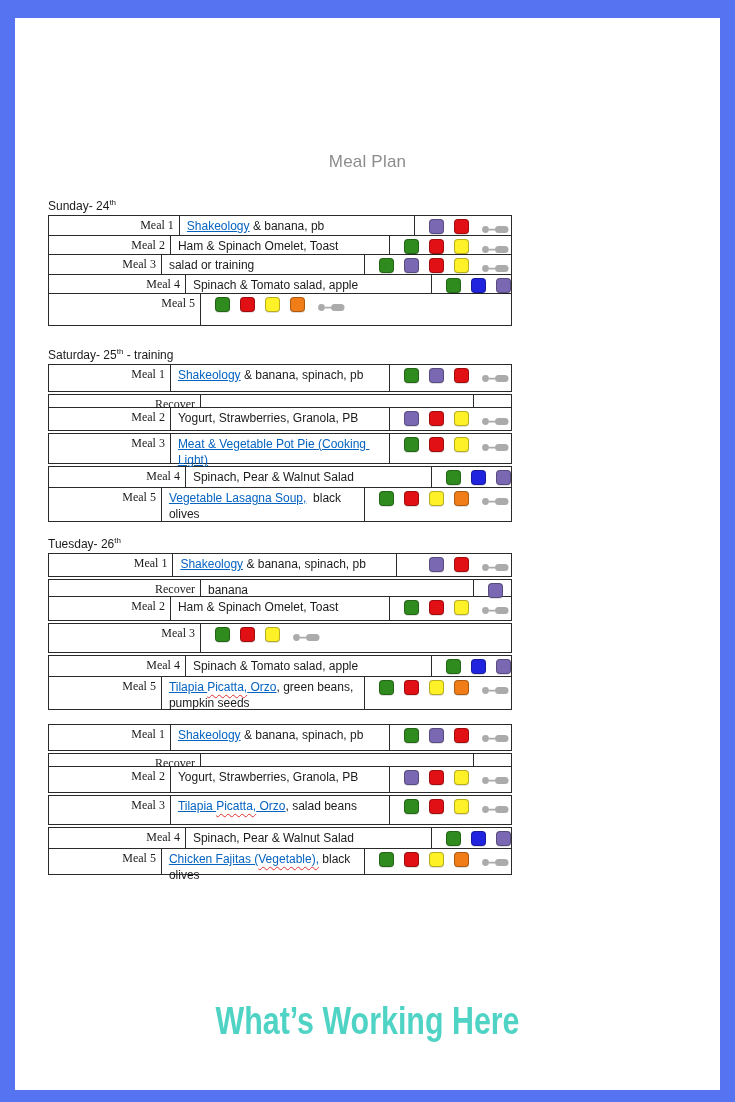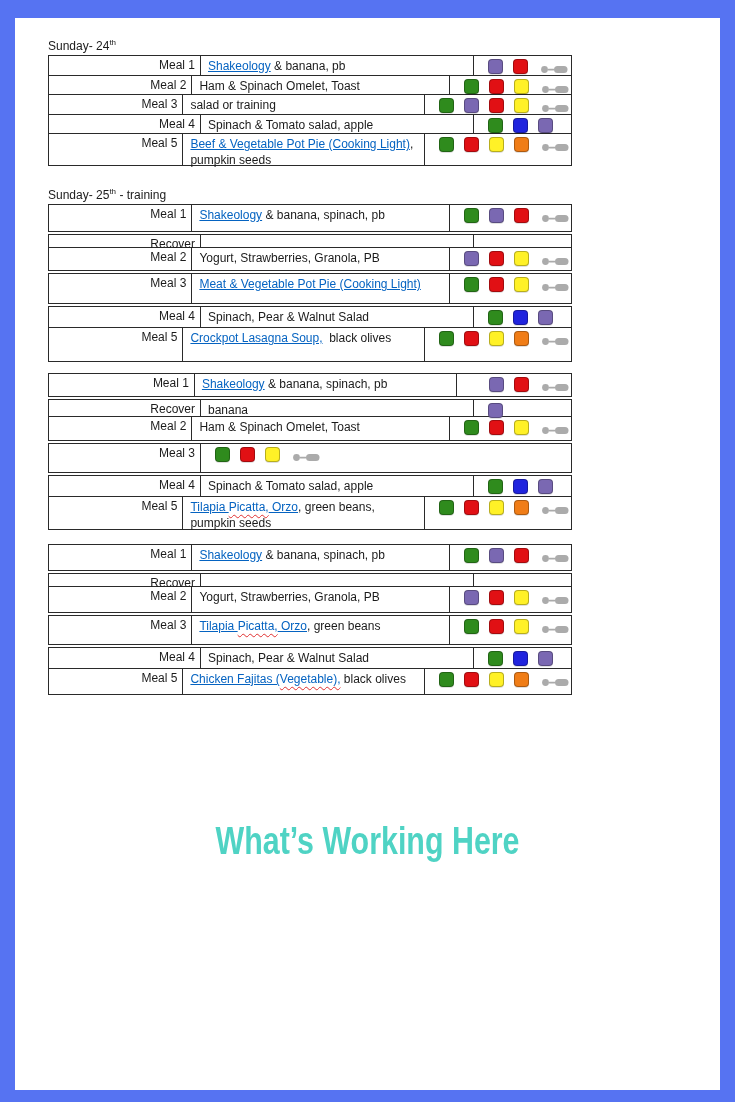--- a/index.html
+++ b/index.html
@@ -17,21 +17,21 @@
     position:relative;
   }
   .title{
     margin:134px 0 0 0;
     text-align:center;
     font-size:17px;
     font-weight:400;
     color:var(--title-color,#8C8C8C);
     letter-spacing:.2px;
   }
-  .days{margin:18px 0 0 33px;width:524px;}
+  .days{margin:24px 0 0 33px;width:464px;}
   .day{margin-top:19px;}
   .day:first-child{margin-top:0;}
   .day.m-tue{margin-top:12px;}
   .day.m-wed{margin-top:15px;}
   .day-header{
     font-size:12px;color:#1b1b1b;margin:0 0 3px 0;line-height:13px;
   }
   .day-header sup{font-size:8px;}
   .trow{
     display:flex;
@@ -40,21 +40,21 @@
     box-sizing:border-box;
     background:#fff;
   }
   .trow.gap{margin-top:2px;}
   .c1,.c2,.c3{box-sizing:border-box;overflow:visible;}
   .c1{
     width:152px;
     border-right:1px solid #2a2a2a;
     text-align:right;
     padding:2px 5px 0 0;
-    font-size:12px;color:#1b1b1b;line-height:15px;
+    font-size:12px;color:#1b1b1b;line-height:15px;font-family:Liberation Serif, serif;
   }
   .c2{
     width:273px;
     border-right:1px solid #2a2a2a;
     padding:2px 4px 0 7px;
     font-size:12px;color:#1b1b1b;line-height:16px;
     white-space:pre-wrap;
   }
   .c3{
     flex:1;
@@ -88,20 +88,21 @@
     color:var(--footer-color,#4FD3C4);
     transform:scaleX(.8);
     letter-spacing:0;
     white-space:nowrap;
   }
 </style>
 </head>
 <body style="--page-border: #5673F2;">
 
 <div class="page">
+  <h1 class="title">Meal Plan</h1>
   <div class="days">
       <section class="day m-sun">
         <div class="day-header"><span>Sunday- 24</span><sup>th</sup><span></span></div>
         <div class="day-table">
           <div class="trow" style="height: 21px;">
             <div class="c1">Meal 1</div>
             <div class="c2"><a class="meal-link">Shakeology</a><span> &amp; banana, pb</span></div>
             <div class="c3">
               <span class="sq" style="background: rgb(122, 104, 178);"></span>
               <span class="sq" style="background: rgb(225, 16, 20);"></span>
@@ -145,37 +146,36 @@
             <div class="c1">Meal 4</div>
             <div class="c2"><span>Spinach &amp; Tomato salad, apple</span></div>
             <div class="c3">
               <span class="sq" style="background: rgb(47, 139, 29);"></span>
               <span class="sq" style="background: rgb(32, 36, 222);"></span>
               <span class="sq" style="background: rgb(122, 104, 178);"></span>
             </div>
           </div>
           <div class="trow" style="height: 33px;">
             <div class="c1">Meal 5</div>
-            <div class="c2"><a class="meal-link">Beef &amp; Vegetable Pot Pie (Cooking Light)</a><span>, pumpkin seeds</span></div>
             <div class="c3">
               <span class="sq" style="background: rgb(47, 139, 29);"></span>
               <span class="sq" style="background: rgb(225, 16, 20);"></span>
               <span class="sq" style="background: rgb(255, 241, 39);"></span>
               <span class="sq" style="background: rgb(240, 125, 23);"></span>
               <span class="spoon"><svg width="30" height="13" viewBox="0 0 30 13">
                   <circle cx="4.5" cy="6.5" r="3.4" fill="#ABABAB"></circle>
                   <rect x="7.5" y="5.7" width="7" height="1.7" rx="0.8" fill="#ABABAB"></rect>
                   <rect x="14" y="3" width="13.5" height="7" rx="3.5" fill="#ABABAB"></rect>
                 </svg></span>
             </div>
           </div>
         </div>
       </section>
       <section class="day m-mon">
-        <div class="day-header"><span>Sunday- 25</span><sup>th</sup><span> - training</span></div>
+        <div class="day-header"><span>Saturday- 25</span><sup>th</sup><span> - training</span></div>
         <div class="day-table">
           <div class="trow" style="height: 28px;">
             <div class="c1">Meal 1</div>
             <div class="c2"><a class="meal-link">Shakeology</a><span> &amp; banana, spinach, pb</span></div>
             <div class="c3">
               <span class="sq" style="background: rgb(47, 139, 29);"></span>
               <span class="sq" style="background: rgb(122, 104, 178);"></span>
               <span class="sq" style="background: rgb(225, 16, 20);"></span>
               <span class="spoon"><svg width="30" height="13" viewBox="0 0 30 13">
                   <circle cx="4.5" cy="6.5" r="3.4" fill="#ABABAB"></circle>
@@ -221,36 +221,37 @@
             <div class="c1">Meal 4</div>
             <div class="c2"><span>Spinach, Pear &amp; Walnut Salad</span></div>
             <div class="c3">
               <span class="sq" style="background: rgb(47, 139, 29);"></span>
               <span class="sq" style="background: rgb(32, 36, 222);"></span>
               <span class="sq" style="background: rgb(122, 104, 178);"></span>
             </div>
           </div>
           <div class="trow" style="height: 35px;">
             <div class="c1">Meal 5</div>
-            <div class="c2"><a class="meal-link">Crockpot Lasagna Soup,</a><span>  black olives</span></div>
+            <div class="c2"><a class="meal-link">Vegetable Lasagna Soup,</a><span>  black olives</span></div>
             <div class="c3">
               <span class="sq" style="background: rgb(47, 139, 29);"></span>
               <span class="sq" style="background: rgb(225, 16, 20);"></span>
               <span class="sq" style="background: rgb(255, 241, 39);"></span>
               <span class="sq" style="background: rgb(240, 125, 23);"></span>
               <span class="spoon"><svg width="30" height="13" viewBox="0 0 30 13">
                   <circle cx="4.5" cy="6.5" r="3.4" fill="#ABABAB"></circle>
                   <rect x="7.5" y="5.7" width="7" height="1.7" rx="0.8" fill="#ABABAB"></rect>
                   <rect x="14" y="3" width="13.5" height="7" rx="3.5" fill="#ABABAB"></rect>
                 </svg></span>
             </div>
           </div>
         </div>
       </section>
       <section class="day m-tue">
+        <div class="day-header"><span>Tuesday- 26</span><sup>th</sup><span></span></div>
         <div class="day-table">
           <div class="trow" style="height: 24px;">
             <div class="c1">Meal 1</div>
             <div class="c2"><a class="meal-link">Shakeology</a><span> &amp; banana, spinach, pb</span></div>
             <div class="c3 indent">
               <span class="sq" style="background: rgb(122, 104, 178);"></span>
               <span class="sq" style="background: rgb(225, 16, 20);"></span>
               <span class="spoon"><svg width="30" height="13" viewBox="0 0 30 13">
                   <circle cx="4.5" cy="6.5" r="3.4" fill="#ABABAB"></circle>
                   <rect x="7.5" y="5.7" width="7" height="1.7" rx="0.8" fill="#ABABAB"></rect>
@@ -348,21 +349,21 @@
               <span class="sq" style="background: rgb(255, 241, 39);"></span>
               <span class="spoon"><svg width="30" height="13" viewBox="0 0 30 13">
                   <circle cx="4.5" cy="6.5" r="3.4" fill="#ABABAB"></circle>
                   <rect x="7.5" y="5.7" width="7" height="1.7" rx="0.8" fill="#ABABAB"></rect>
                   <rect x="14" y="3" width="13.5" height="7" rx="3.5" fill="#ABABAB"></rect>
                 </svg></span>
             </div>
           </div>
           <div class="trow gap" style="height: 30px;">
             <div class="c1">Meal 3</div>
-            <div class="c2"><a class="meal-link">Tilapia </a><a class="meal-link misspell">Picatta,</a><a class="meal-link"> Orzo</a><span>, green beans</span></div>
+            <div class="c2"><a class="meal-link">Tilapia </a><a class="meal-link misspell">Picatta,</a><a class="meal-link"> Orzo</a><span>, salad beans</span></div>
             <div class="c3">
               <span class="sq" style="background: rgb(47, 139, 29);"></span>
               <span class="sq" style="background: rgb(225, 16, 20);"></span>
               <span class="sq" style="background: rgb(255, 241, 39);"></span>
               <span class="spoon"><svg width="30" height="13" viewBox="0 0 30 13">
                   <circle cx="4.5" cy="6.5" r="3.4" fill="#ABABAB"></circle>
                   <rect x="7.5" y="5.7" width="7" height="1.7" rx="0.8" fill="#ABABAB"></rect>
                   <rect x="14" y="3" width="13.5" height="7" rx="3.5" fill="#ABABAB"></rect>
                 </svg></span>
             </div>

